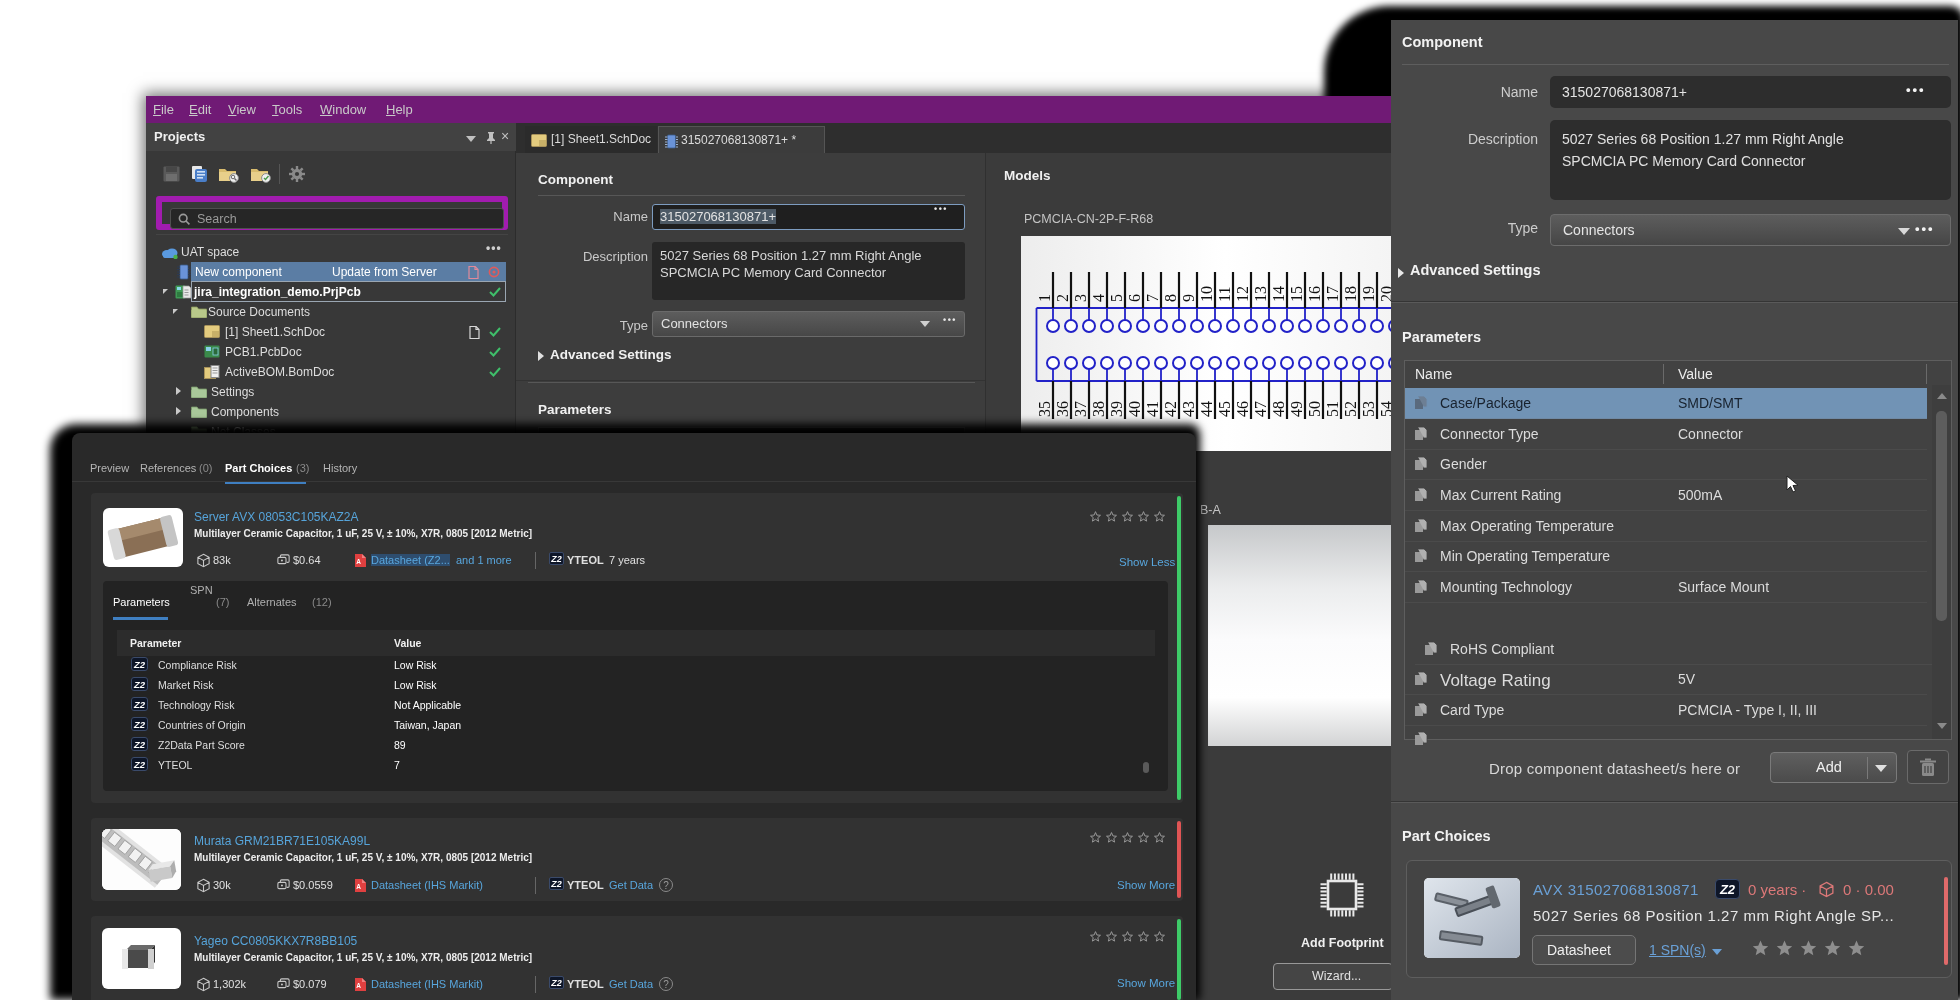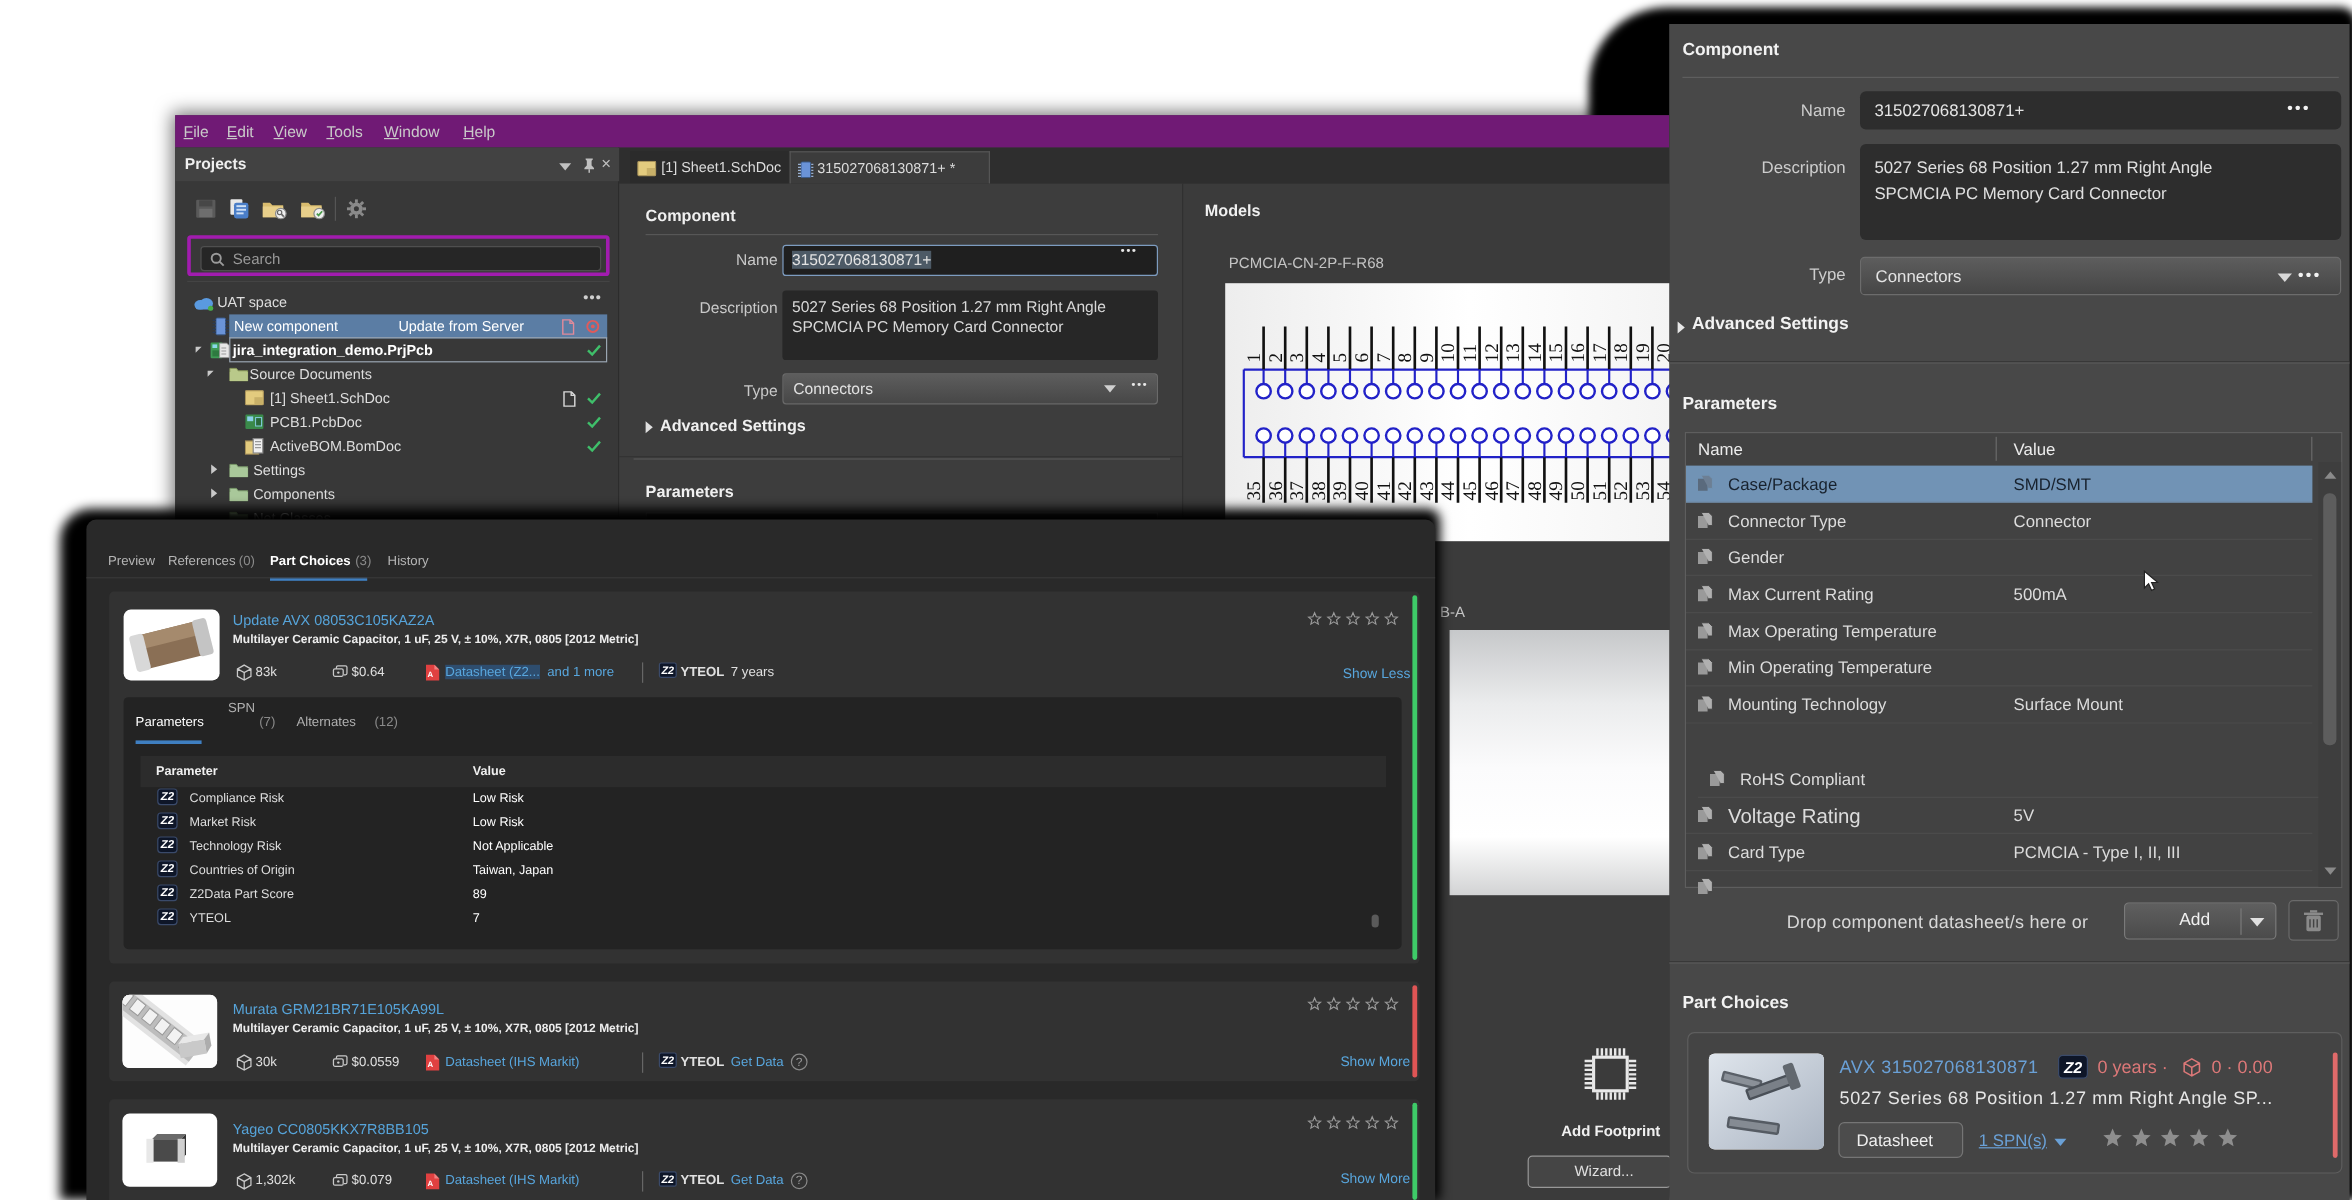--- a/index.html
+++ b/index.html
@@ -64,21 +64,21 @@
             <rect x="6.8" y="13" width="2.4" height="3"></rect>
             <rect x="0" y="6.8" width="3" height="2.4"></rect>
             <rect x="13" y="6.8" width="3" height="2.4"></rect>
             <rect x="6.8" y="0" width="2.4" height="3" transform="rotate(45 8 8)"></rect>
             <rect x="6.8" y="13" width="2.4" height="3" transform="rotate(45 8 8)"></rect>
             <rect x="0" y="6.8" width="3" height="2.4" transform="rotate(45 8 8)"></rect>
             <rect x="13" y="6.8" width="3" height="2.4" transform="rotate(45 8 8)"></rect>
           </g>
         </svg>
       </div>
-<div class="a" style="left:10px;top:73px;width:352px;height:34px;border:3px solid #a21caf;border-radius:3px">
+<div class="a" style="left:10px;top:73px;width:352px;height:34px;border:6px solid #a21caf;border-radius:3px">
         <div class="a" style="left:8px;top:6px;width:334px;height:21px;background:#262626;border:1px solid #4f4f4f;border-radius:3px">
           <svg class="a" style="left:7px;top:4px" width="13" height="13">
             <circle cx="5.2" cy="5.2" r="3.8" fill="none" stroke="#9a9a9a" stroke-width="1.6"></circle>
             <path d="M8 8 l3.4 3.4" stroke="#9a9a9a" stroke-width="1.6"></path>
           </svg>
           <span class="a" style="left:26px;top:3px;font-size:12.5px;color:#9a9a9a">Search</span>
         </div>
       </div>
 <div class="a" style="left:10px;top:111px;width:352px;height:1px;background:#444"></div>
 <div class="a" style="left:0;top:119px;width:370px;height:758px;font-size:12px;color:#dedede">
@@ -439,21 +439,21 @@
 <div class="a" style="left:12px;top:15px;width:80px;height:59px;background:#fff;border-radius:6px;overflow:hidden">
         <svg width="80" height="59">
           <g transform="rotate(-14 40 30)">
             <rect x="12" y="15" width="56" height="29" rx="3" fill="#8a6f55"></rect>
             <rect x="12" y="15" width="56" height="12" rx="3" fill="#a58a6d"></rect>
             <rect x="7" y="14" width="12" height="31" rx="3" fill="#d8d8d8"></rect>
             <rect x="61" y="14" width="12" height="31" rx="3" fill="#c4c4c4"></rect>
           </g>
         </svg>
       </div>
-<span class="a" style="left:103px;top:17px;font-size:12px;color:#56a4da">Update AVX 08053C105KAZ2A</span>
+<span class="a" style="left:103px;top:17px;font-size:12px;color:#56a4da">Server AVX 08053C105KAZ2A</span>
 <span class="a b" style="left:103px;top:35px;font-size:10px;color:#ededed">Multilayer Ceramic Capacitor, 1 uF, 25 V, ± 10%, X7R, 0805 [2012 Metric]</span>
 <div class="a" style="left:105px;top:59px;width:1000px;height:18px;font-size:11px;color:#e0e0e0">
         <span class="a" style="left:0;top:1px">
           <svg width="15" height="15" viewBox="0 0 24 24">
             <path d="M12 2 L21 7 V17 L12 22 L3 17 V7 Z M3 7 L12 12 L21 7 M12 12 V22" fill="none" stroke="#c9c9c9" stroke-width="1.7"></path>
           </svg>
         </span>
         <span class="a" style="left:17px;top:2px">83k</span>
         <span class="a" style="left:80px;top:1px">
           <svg width="15" height="15" viewBox="0 0 24 24">

